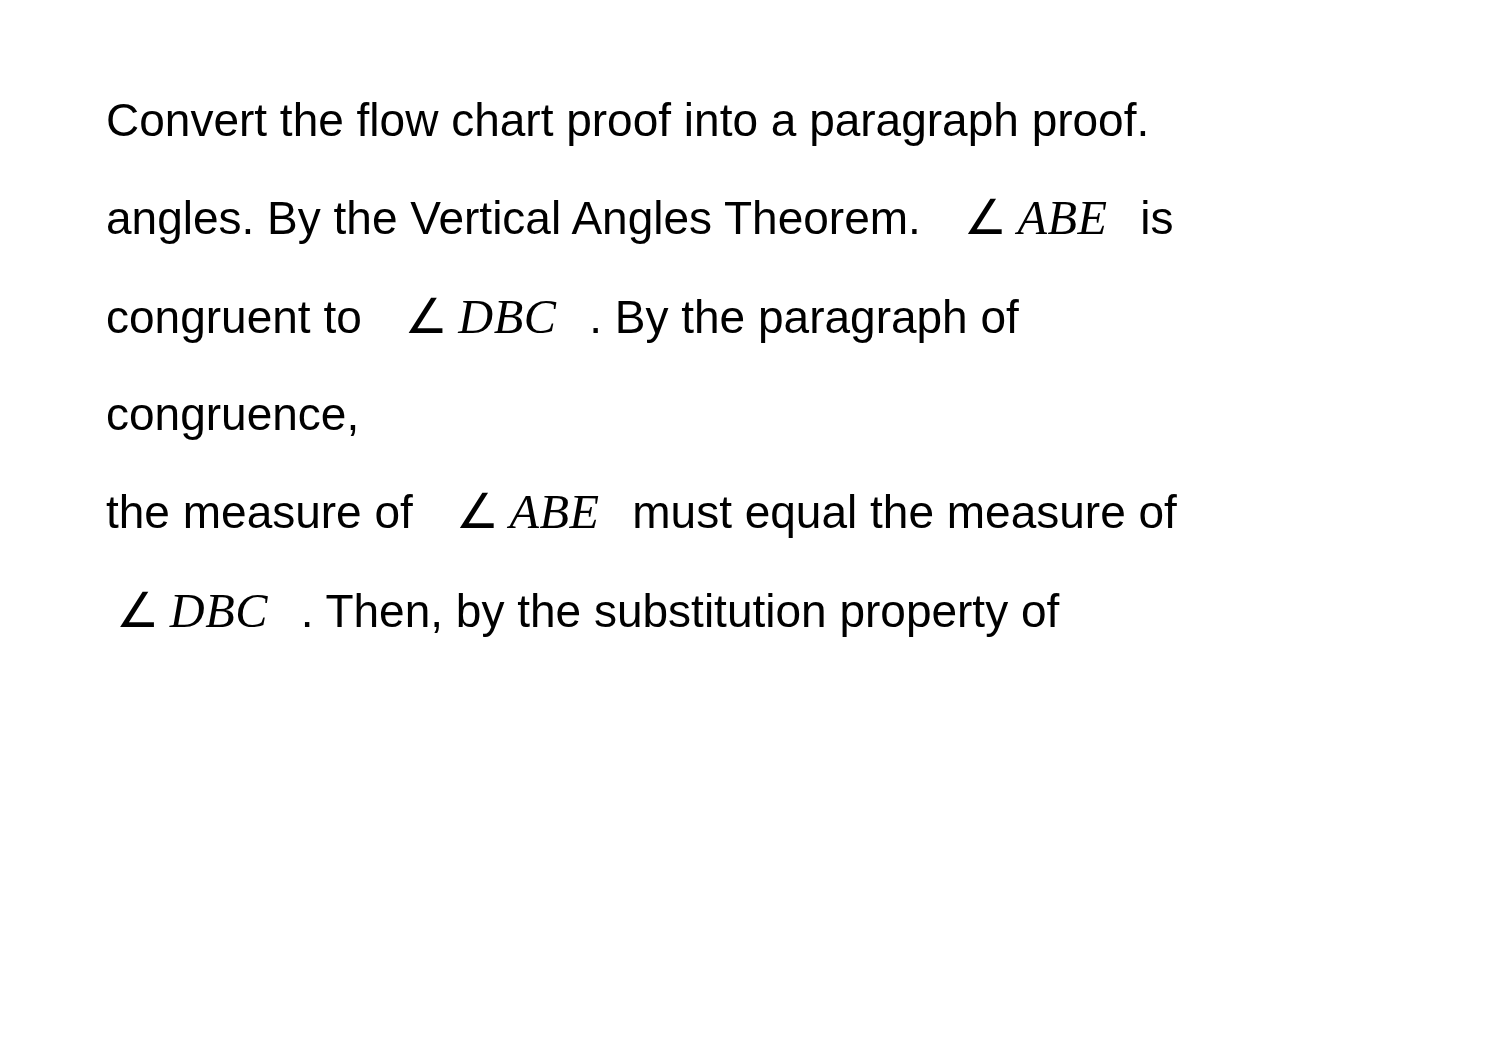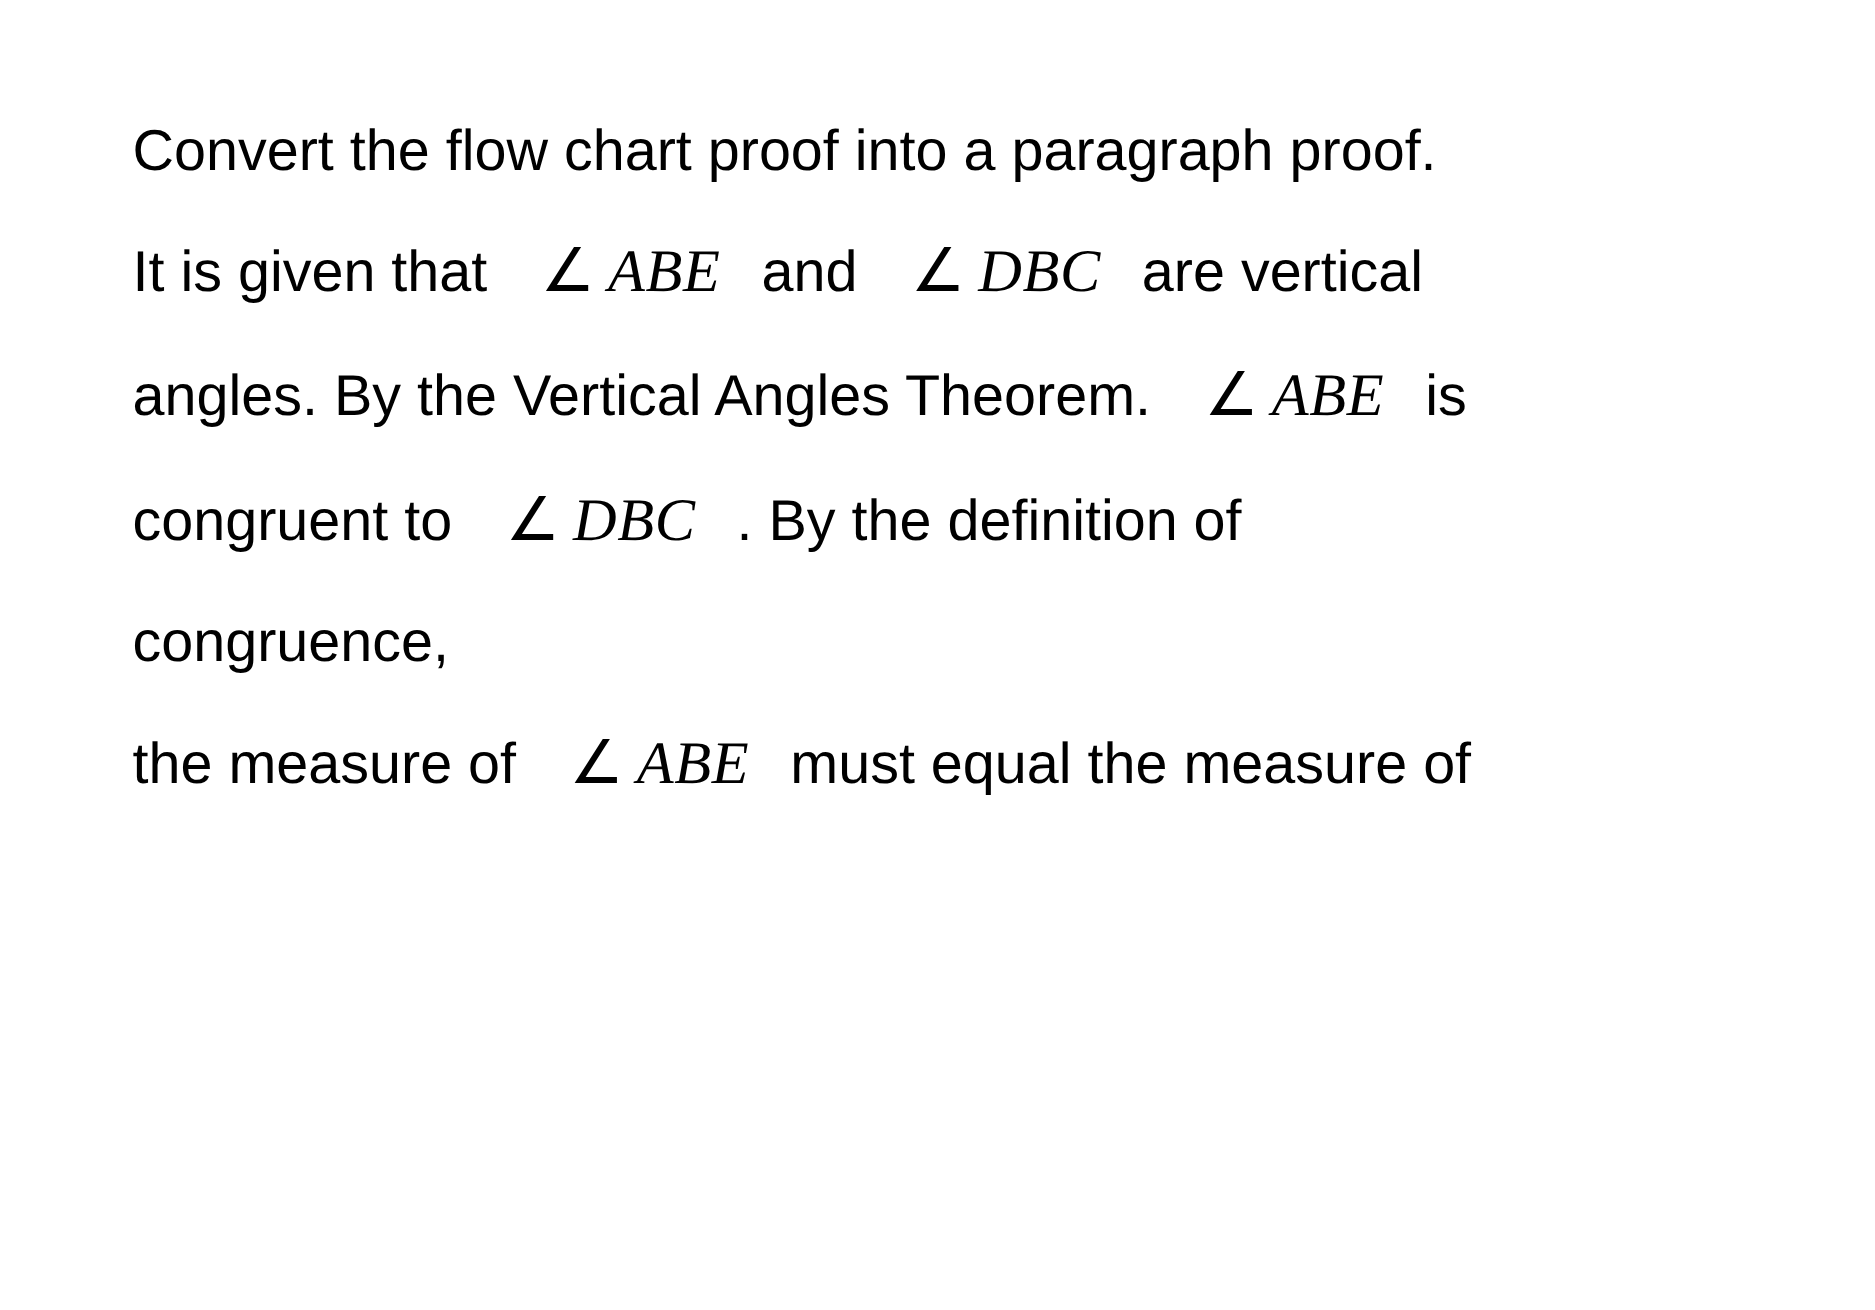--- a/index.html
+++ b/index.html
@@ -37,27 +37,27 @@
     }
   </style>
 </head>
 <body>
 
 <div class="content">
   <div>
     <span>Convert the flow chart proof into a paragraph proof.</span>
   </div>
   <div>
-    <span>It is given that </span><span class="math"><span class="angle">∠</span>ABE</span><span> and </span><span class="math"><span class="angle">∠</span>DBC</span><span> are vertical</span>
-  </div>
-  <div>
     <span>angles. By the Vertical Angles Theorem. </span><span class="math"><span class="angle">∠</span>ABE</span><span> is</span>
   </div>
   <div>
-    <span>congruent to </span><span class="math"><span class="angle">∠</span>DBC</span><span> . By the definition of</span>
+    <span>congruent to </span><span class="math"><span class="angle">∠</span>DBC</span><span> . By the paragraph of</span>
   </div>
   <div>
     <span>congruence,</span>
   </div>
   <div>
     <span>the measure of </span><span class="math"><span class="angle">∠</span>ABE</span><span> must equal the measure of</span>
   </div>
+  <div>
+    <span class="math"><span class="angle">∠</span>DBC</span><span> . Then, by the substitution property of</span>
+  </div>
 </div>
 
 </body></html>

